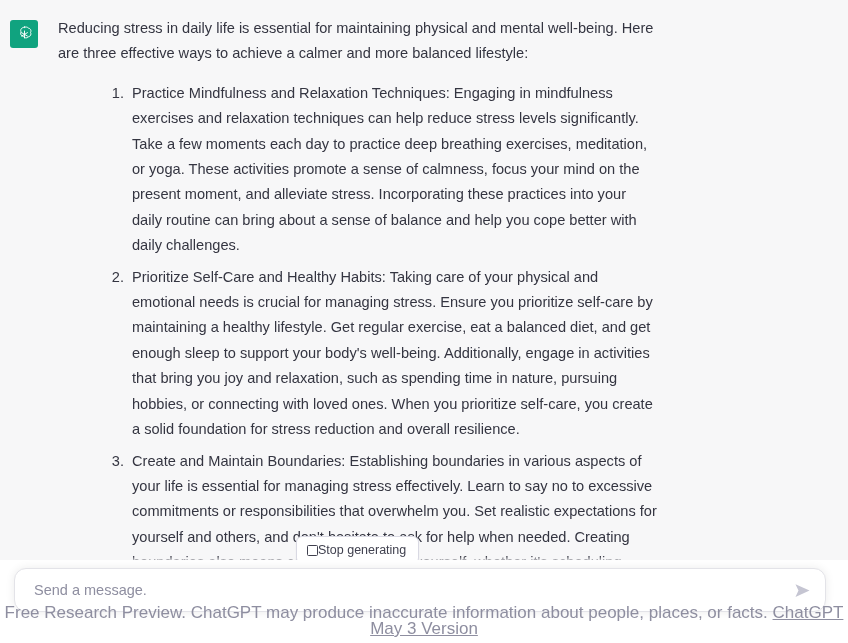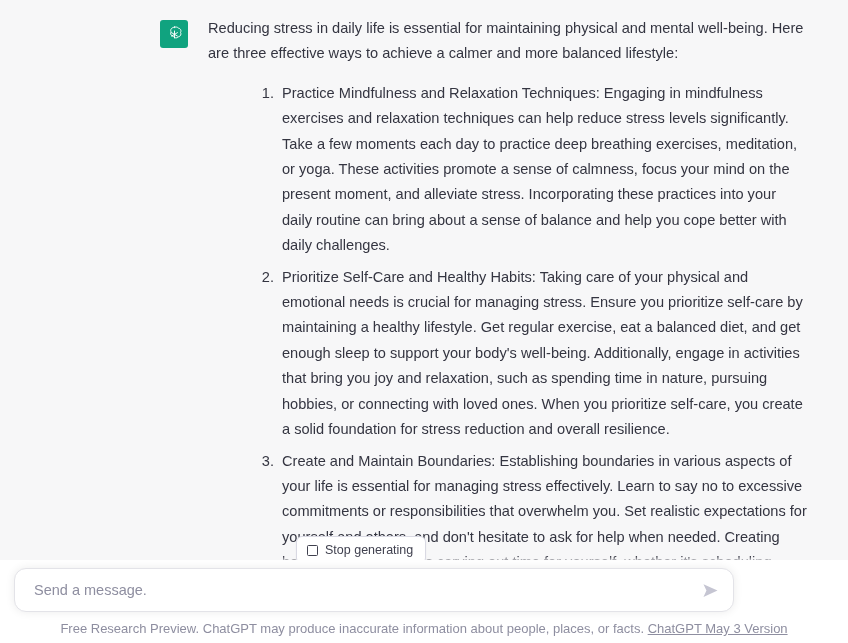--- a/index.html
+++ b/index.html
@@ -23,21 +23,20 @@
   }
   
   .message-row {
     display: flex;
     align-items: flex-start;
     padding: 16px 0 0 0;
     background: #f7f7f8;
     height: 560px;
     box-sizing: border-box;
     overflow: hidden;
-    justify-content: flex-end;
   }
   .avatar {
     width: 28px;
     height: 28px;
     min-width: 28px;
     margin-left: 10px;
     margin-top: 4px;
     border-radius: 3px;
     background: #10a37f;
     display: flex;
@@ -75,21 +74,20 @@
     left: 296px;
     top: 536px;
     background: #ffffff;
     border: 1px solid #d9d9e3;
     border-radius: 6px;
     color: #40414f;
     font-size: 12.5px;
     padding: 6px 12px 6px 10px;
     display: flex;
     align-items: center;
-    gap: 7px;
     box-shadow: 0 1px 2px rgba(0,0,0,0.05);
     cursor: pointer;
   }
   .stop-square {
     width: 9px;
     height: 9px;
     border: 1.4px solid #40414f;
     border-radius: 1.5px;
     display: inline-block;
   }
@@ -100,21 +98,21 @@
     right: 0;
     bottom: 0;
     height: 82px;
     background: #ffffff;
     border-top: 1px solid #ffffff;
   }
   .composer {
     position: absolute;
     left: 14px;
     top: 7px;
-    width: 720px;
+    width: 812px;
     height: 44px;
     box-sizing: border-box;
     background: #ffffff;
     border: 1px solid #e3e3e8;
     border-radius: 12px;
     box-shadow: 0 0 10px rgba(0,0,0,0.08);
     display: flex;
     align-items: center;
   }
   .composer-input {
@@ -143,21 +141,21 @@
     border: none;
     cursor: pointer;
     color: #c5c5d2;
   }
   .footer-note {
     position: absolute;
     left: 0;
     right: 0;
     bottom: 6px;
     text-align: center;
-    font-size: 13px;
+    font-size: 17px;
     color: #8e8ea0;
     line-height: 16px;
   }
   .footer-note a {
     color: #8e8ea0;
     text-decoration: underline;
   }
   .fade-cut {
     position: absolute;
     left: 0;

